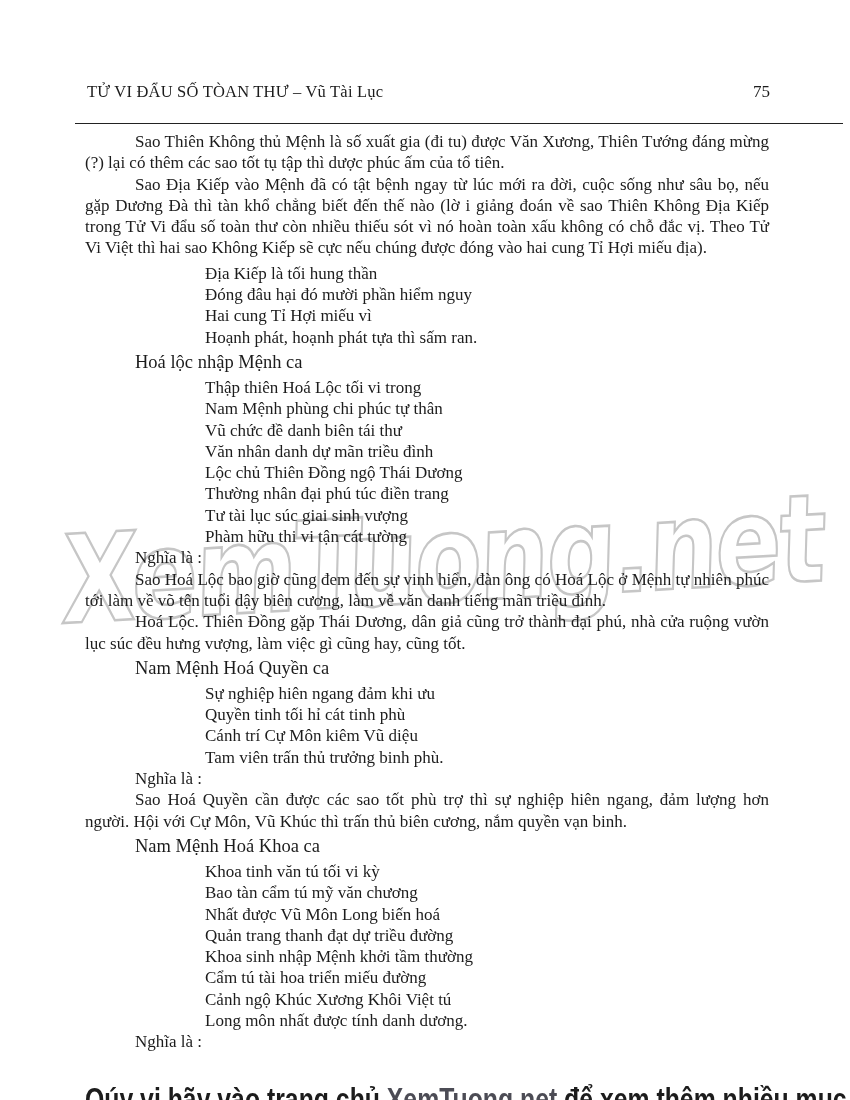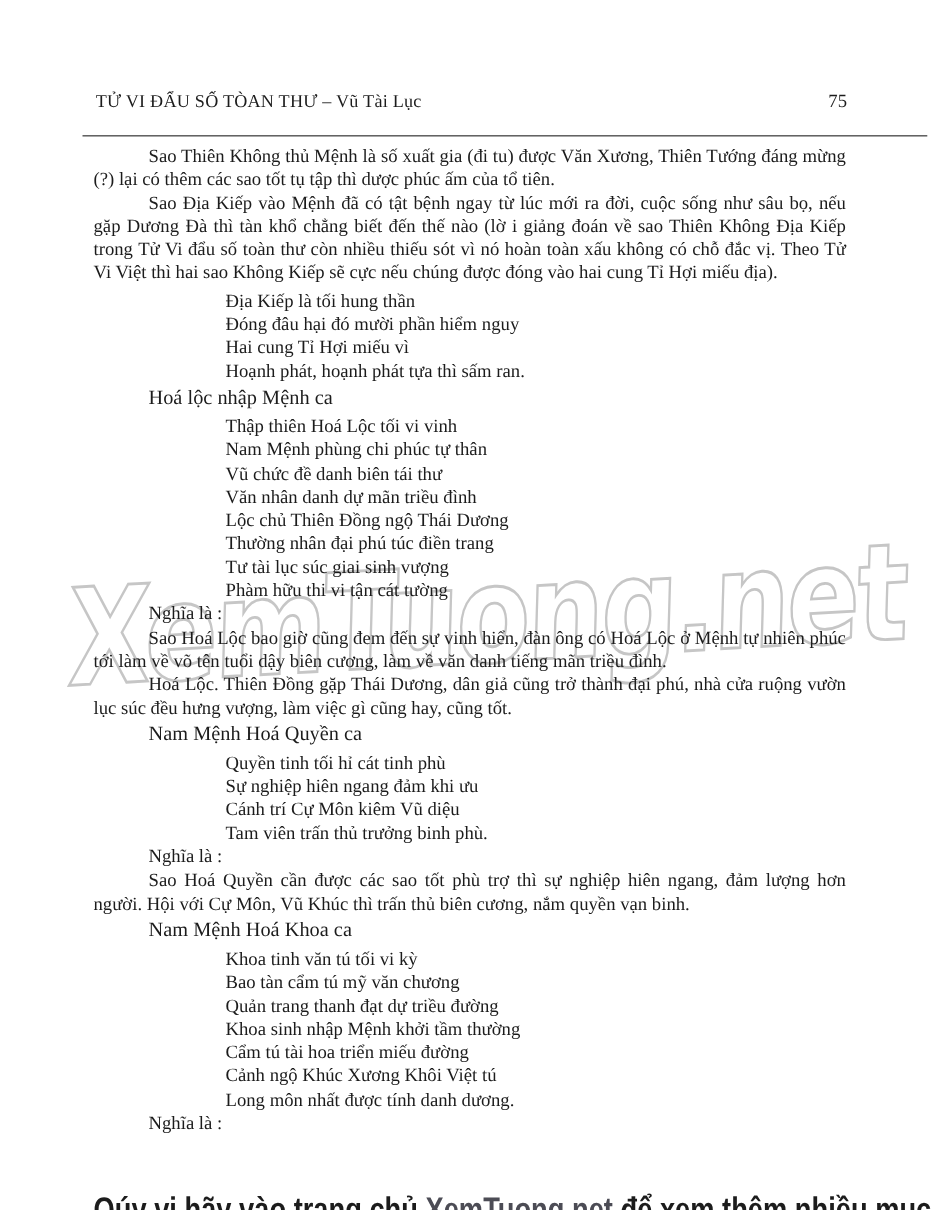--- a/index.html
+++ b/index.html
@@ -63,51 +63,52 @@
     <div class="verse">
       <div class="verse-line">Địa Kiếp là tối hung thần</div>
       <div class="verse-line">Đóng đâu hại đó mười phần hiểm nguy</div>
       <div class="verse-line">Hai cung Tỉ Hợi miếu vì</div>
       <div class="verse-line">Hoạnh phát, hoạnh phát tựa thì sấm ran.</div>
     </div>
 
     <div class="section-heading">Hoá lộc nhập Mệnh ca</div>
 
     <div class="verse">
-      <div class="verse-line">Thập thiên Hoá Lộc tối vi vinh</div>
+      <div class="verse-line">Thập thiên Hoá Lộc tối vi trong</div>
       <div class="verse-line">Nam Mệnh phùng chi phúc tự thân</div>
       <div class="verse-line">Vũ chức đề danh biên tái thư</div>
       <div class="verse-line">Văn nhân danh dự mãn triều đình</div>
       <div class="verse-line">Lộc chủ Thiên Đồng ngộ Thái Dương</div>
       <div class="verse-line">Thường nhân đại phú túc điền trang</div>
       <div class="verse-line">Tư tài lục súc giai sinh vượng</div>
       <div class="verse-line">Phàm hữu thi vi tận cát tường</div>
     </div>
 
     <p class="meaning">Nghĩa là :</p>
     <p class="para">Sao Hoá Lộc bao giờ cũng đem đến sự vinh hiển, đàn ông có Hoá Lộc ở Mệnh tự nhiên phúc tới làm về võ tên tuổi dậy biên cương, làm về văn danh tiếng mãn triều đình.</p>
     <p class="para">Hoá Lộc. Thiên Đồng gặp Thái Dương, dân giả cũng trở thành đại phú, nhà cửa ruộng vườn lục súc đều hưng vượng, làm việc gì cũng hay, cũng tốt.</p>
 
     <div class="section-heading">Nam Mệnh Hoá Quyền ca</div>
 
     <div class="verse">
+      <div class="verse-line">Sự nghiệp hiên ngang đảm khi ưu</div>
       <div class="verse-line">Quyền tinh tối hỉ cát tinh phù</div>
-      <div class="verse-line">Sự nghiệp hiên ngang đảm khi ưu</div>
       <div class="verse-line">Cánh trí Cự Môn kiêm Vũ diệu</div>
       <div class="verse-line">Tam viên trấn thủ trưởng binh phù.</div>
     </div>
 
     <p class="meaning">Nghĩa là :</p>
     <p class="para">Sao Hoá Quyền cần được các sao tốt phù trợ thì sự nghiệp hiên ngang, đảm lượng hơn người. Hội với Cự Môn, Vũ Khúc thì trấn thủ biên cương, nắm quyền vạn binh.</p>
 
     <div class="section-heading">Nam Mệnh Hoá Khoa ca</div>
 
     <div class="verse">
       <div class="verse-line">Khoa tinh văn tú tối vi kỳ</div>
       <div class="verse-line">Bao tàn cẩm tú mỹ văn chương</div>
+      <div class="verse-line">Nhất được Vũ Môn Long biến hoá</div>
       <div class="verse-line">Quản trang thanh đạt dự triều đường</div>
       <div class="verse-line">Khoa sinh nhập Mệnh khởi tầm thường</div>
       <div class="verse-line">Cẩm tú tài hoa triển miếu đường</div>
       <div class="verse-line">Cảnh ngộ Khúc Xương Khôi Việt tú</div>
       <div class="verse-line">Long môn nhất được tính danh dương.</div>
     </div>
 
     <p class="meaning">Nghĩa là :</p>
 
   </div>

